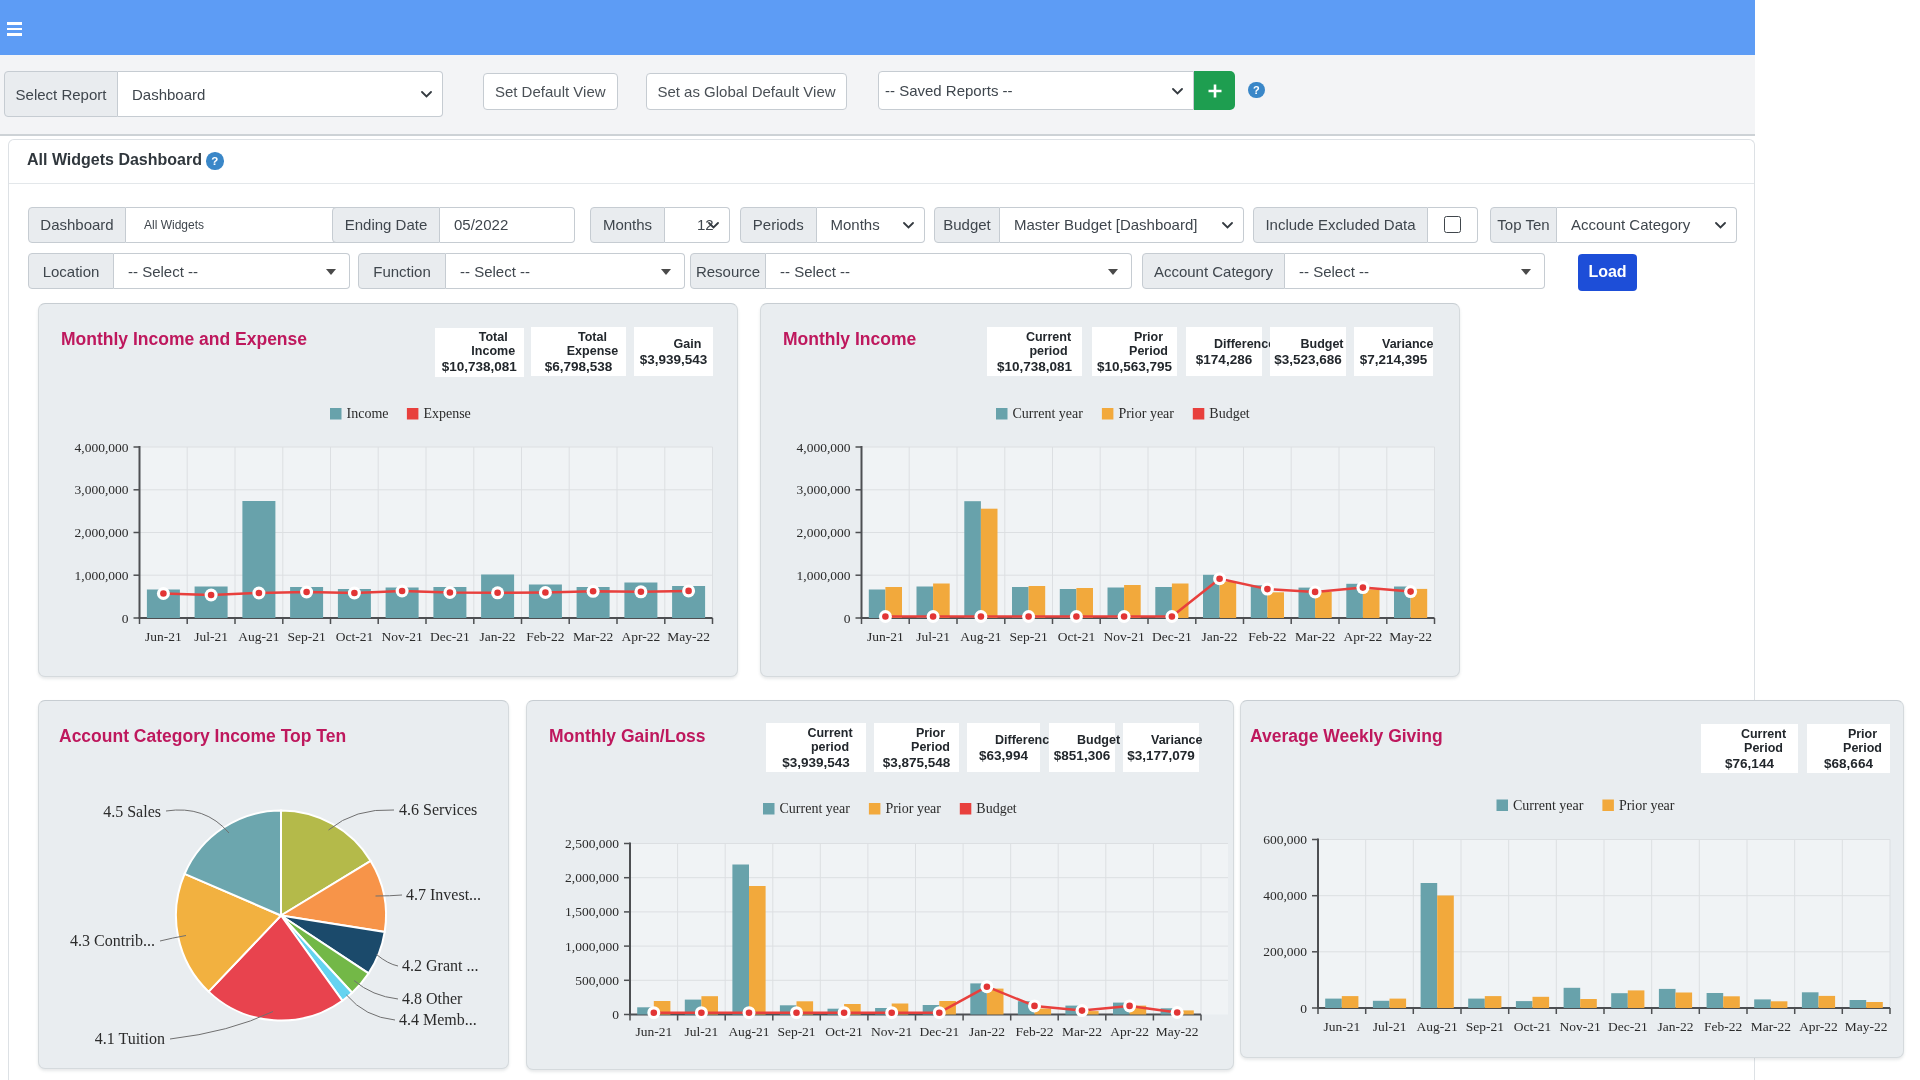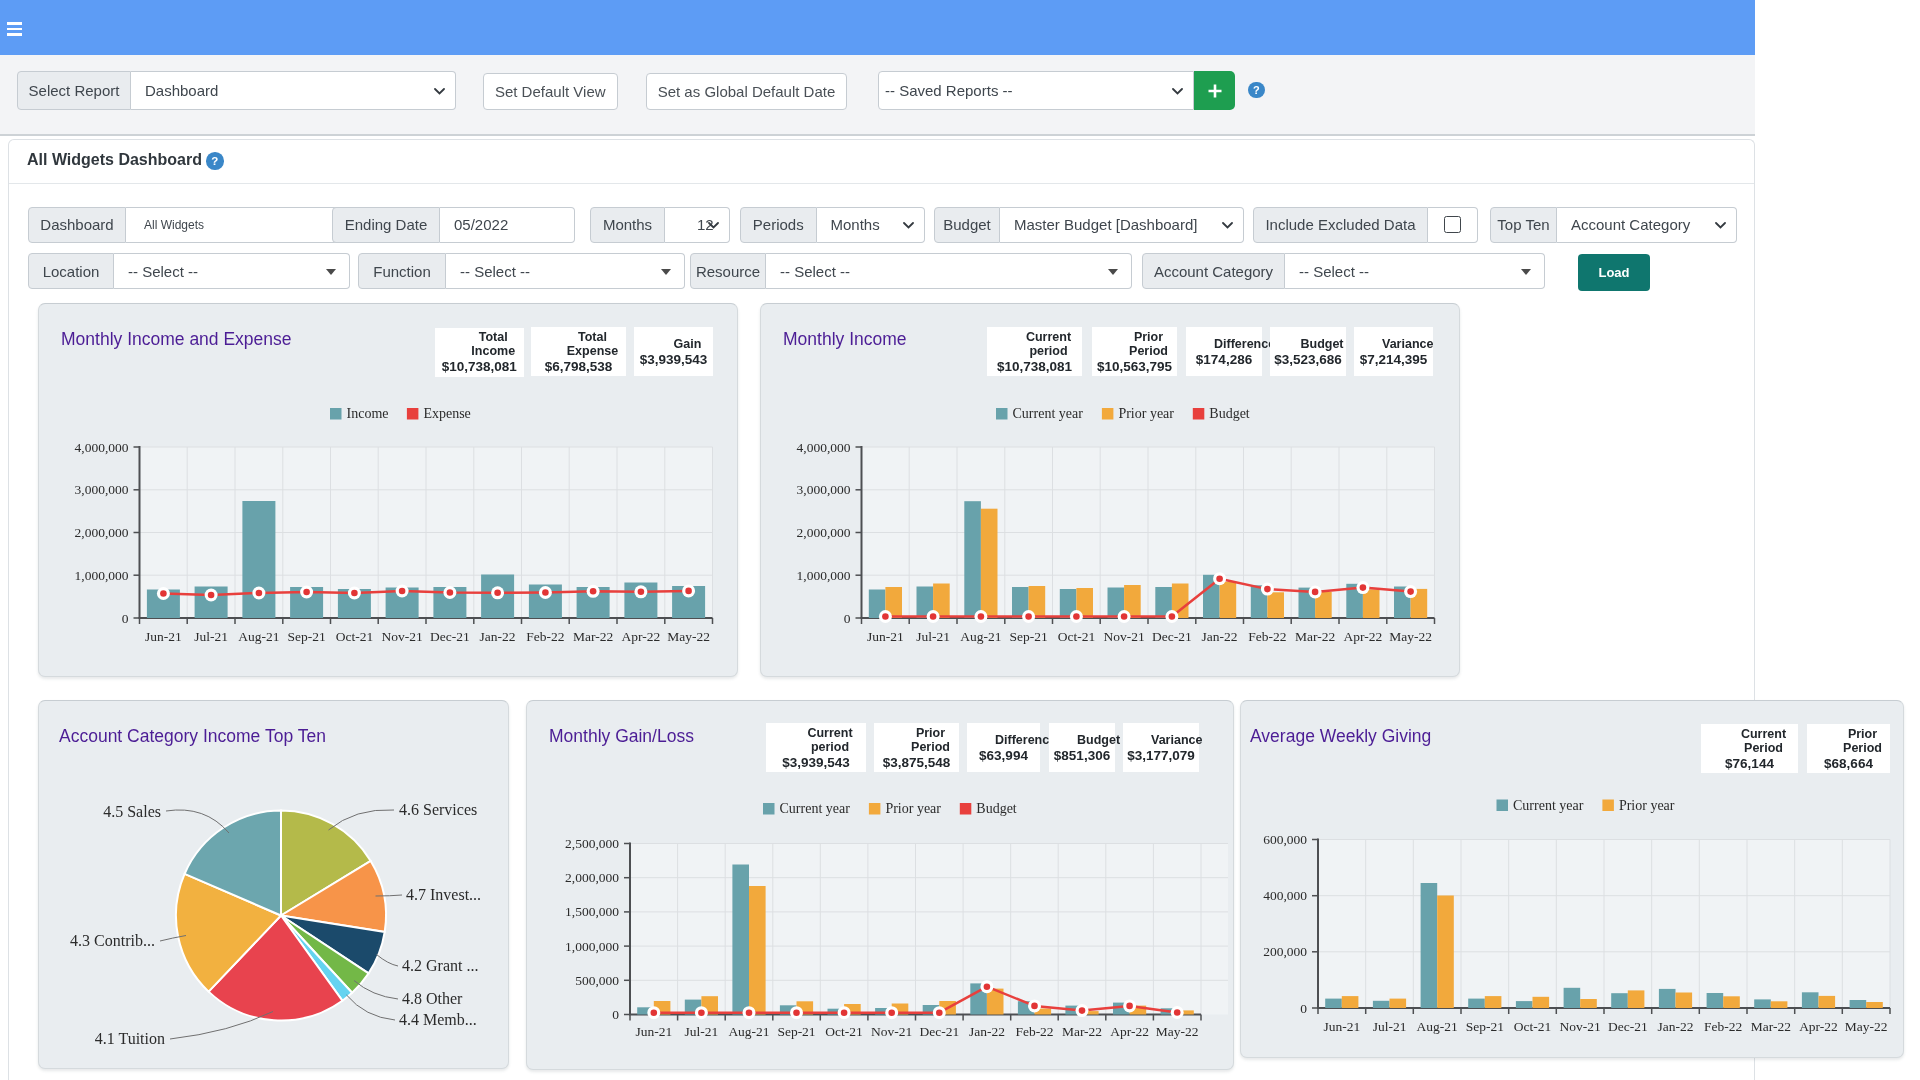--- a/index.html
+++ b/index.html
@@ -4,41 +4,41 @@
 body { width:1920px; height:1080px; background:#ffffff; overflow:hidden;
        font-family:"Liberation Sans", sans-serif; position:relative; }
 .iglabel { background:#e9ecef; border:1px solid #c6ccd2; border-radius:4px 0 0 4px;
   color:#3f464d; display:flex; align-items:center; justify-content:center; }
 .igfield { background:#fff; border:1px solid #c6ccd2; border-left:none; border-radius:0 4px 4px 0;
   color:#3f464d; display:flex; align-items:center; position:relative; }
 .btn { position:absolute; background:#fff; border:1px solid #c6ccd2; border-radius:4px;
   color:#4a5056; display:flex; align-items:center; justify-content:center; }
 .panel { position:absolute; background:#e9edf0; border:1px solid #d5dadd; border-top-color:#c7cdd2;
   border-radius:7px; box-shadow:0 2px 3px rgba(60,70,80,.12); }
-.ptitle { position:absolute; font-size:17.5px; font-weight:400; color:#4c1d95; }
+.ptitle { position:absolute; font-size:17.5px; font-weight:700; color:#be185d; }
 .statbox { position:absolute; background:#fff; height:49px; text-align:center; color:#22272c;
   display:flex; flex-direction:column; justify-content:center; gap:1px; }
 .sblabel { font-size:12.5px; font-weight:700;margin-left:28px; }
 .sbvalue { font-size:13.5px; font-weight:700; }
 </style></head>
 <body>
 <div style="position:absolute;left:0;top:0;width:1755px;height:55px;background:#5d9cf5">
   <div style="position:absolute;left:7px;top:21.8px;width:14.5px;height:2.9px;background:#fff"></div>
   <div style="position:absolute;left:7px;top:27.5px;width:14.5px;height:2.9px;background:#fff"></div>
   <div style="position:absolute;left:7px;top:33.2px;width:14.5px;height:2.9px;background:#fff"></div>
 </div>
 <div style="position:absolute;left:0;top:55px;width:1755px;height:81px;background:#f3f4f6;border-bottom:2px solid #cdd2d6"></div>
-<div style="position:absolute;left:17px;top:71px;height:39px;display:flex">
+<div style="position:absolute;left:4px;top:71px;height:46px;display:flex">
 <div class="iglabel" style="width:114px;font-size:15px">Select Report</div>
 <div class="igfield" style="width:325px;font-size:15px;padding-left:14px">Dashboard<svg width="11" height="7" viewBox="0 0 11 7" style="position:absolute;right:10px;top:50%;margin-top:-3px">
         <path d="M1 1 L5.5 5.5 L10 1" stroke="#343a40" stroke-width="1.8" fill="none" stroke-linecap="round"></path>
       </svg></div>
 </div>
 <div class="btn" style="left:482.5px;top:72.5px;width:135.5px;height:37px;font-size:15px">Set Default View</div>
-<div class="btn" style="left:646px;top:72.5px;width:201px;height:37px;font-size:15px">Set as Global Default Date</div>
+<div class="btn" style="left:646px;top:72.5px;width:201px;height:37px;font-size:15px">Set as Global Default View</div>
 <div style="position:absolute;left:878px;top:71px;height:39px;display:flex">
   <div class="igfield" style="width:316px;font-size:15px;padding-left:6px;border-left:1px solid #c6ccd2;border-radius:4px 0 0 4px">-- Saved Reports --<svg width="11" height="7" viewBox="0 0 11 7" style="position:absolute;right:10px;top:50%;margin-top:-3px">
         <path d="M1 1 L5.5 5.5 L10 1" stroke="#343a40" stroke-width="1.8" fill="none" stroke-linecap="round"></path>
       </svg></div>
   <div style="width:41px;background:#1e9e50;border-radius:0 5px 5px 0;display:flex;align-items:center;justify-content:center">
       <svg width="14" height="14" viewBox="0 0 14 14">
         <path d="M7 0.5 V13.5 M0.5 7 H13.5" stroke="#fff" stroke-width="2.6"></path>
       </svg>
     </div>
 </div>
@@ -99,21 +99,21 @@
 <div class="igfield" style="width:239px;font-size:15px;padding-left:14px">-- Select --<span style="position:absolute;right:13px;top:50%;margin-top:-2px;width:0;height:0;border-left:5.5px solid transparent;border-right:5.5px solid transparent;border-top:6.5px solid #4a4a4a"></span></div>
 </div>
 <div style="position:absolute;left:690px;top:253px;height:36px;display:flex">
 <div class="iglabel" style="width:76px;font-size:15px">Resource</div>
 <div class="igfield" style="width:366px;font-size:15px;padding-left:14px">-- Select --<span style="position:absolute;right:13px;top:50%;margin-top:-2px;width:0;height:0;border-left:5.5px solid transparent;border-right:5.5px solid transparent;border-top:6.5px solid #4a4a4a"></span></div>
 </div>
 <div style="position:absolute;left:1142px;top:253px;height:36px;display:flex">
 <div class="iglabel" style="width:143px;font-size:15px">Account Category</div>
 <div class="igfield" style="width:260px;font-size:15px;padding-left:14px">-- Select --<span style="position:absolute;right:13px;top:50%;margin-top:-2px;width:0;height:0;border-left:5.5px solid transparent;border-right:5.5px solid transparent;border-top:6.5px solid #4a4a4a"></span></div>
 </div>
-<div class="btn" style="left:1578px;top:253.5px;width:72px;height:37.5px;background:#0f766e;border:none;color:#fff;font-size:13px;font-weight:700">Load</div>
+<div class="btn" style="left:1578px;top:253.5px;width:59px;height:37.5px;background:#1d4ed8;border:none;color:#fff;font-size:16px;font-weight:700">Load</div>
 
 <div class="panel" style="left:38px;top:303px;width:700px;height:374px"></div>
 <div class="panel" style="left:760px;top:303px;width:700px;height:374px"></div>
 <div class="panel" style="left:38px;top:700px;width:471px;height:369px"></div>
 <div class="panel" style="left:526px;top:700px;width:708px;height:370px"></div>
 <div class="panel" style="left:1240px;top:700px;width:664px;height:358px"></div>
 <div class="ptitle" style="left:61px;top:329px">Monthly Income and Expense</div>
 <div class="ptitle" style="left:783px;top:329px">Monthly Income</div>
 <div class="ptitle" style="left:59px;top:726px">Account Category Income Top Ten</div>
 <div class="ptitle" style="left:549px;top:726px">Monthly Gain/Loss</div>

